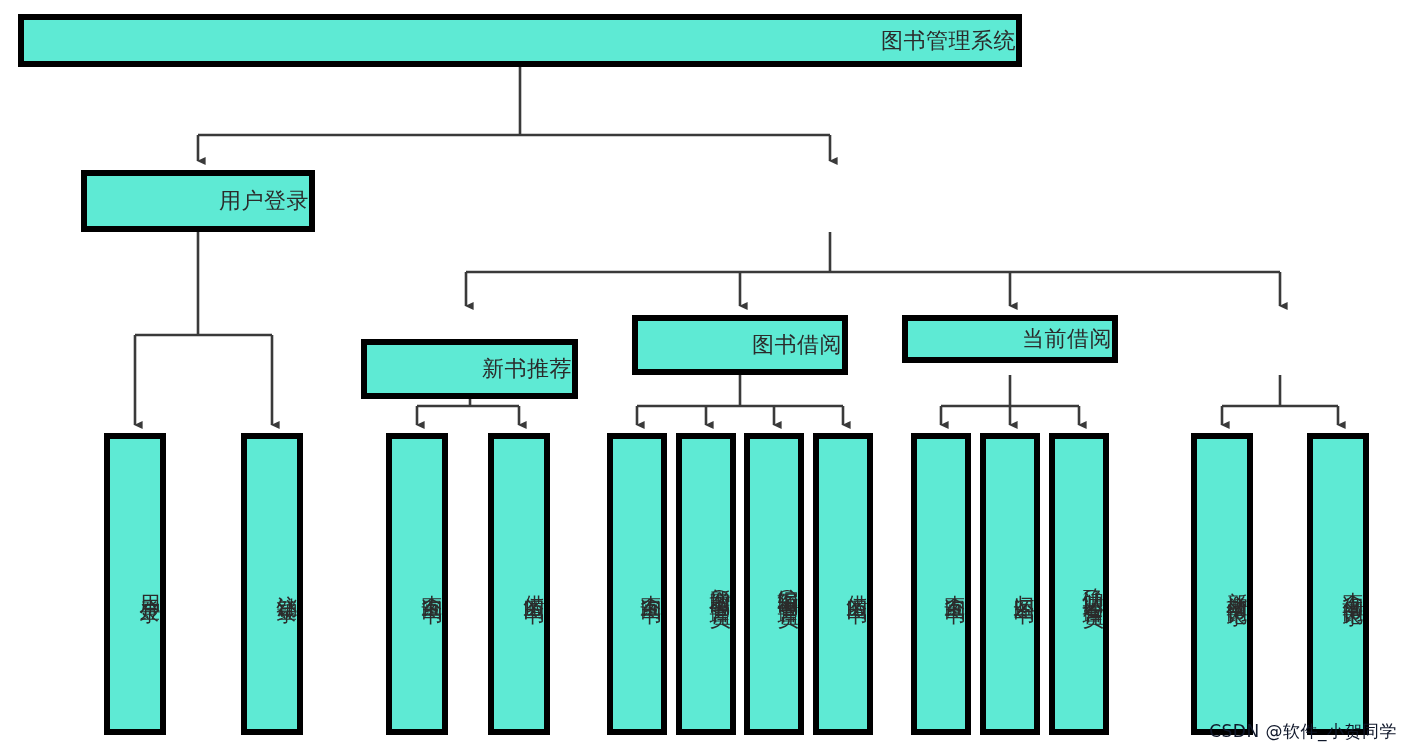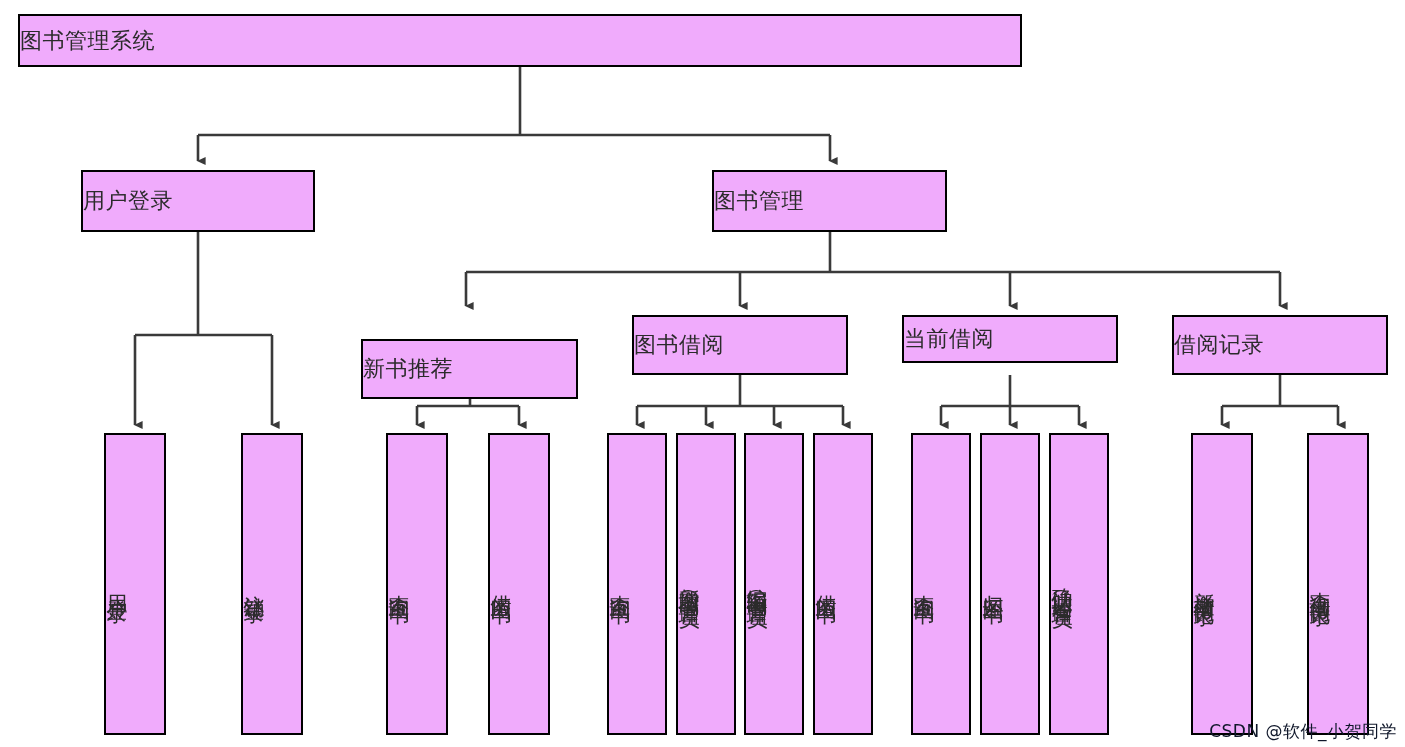--- a/index.html
+++ b/index.html
@@ -22,25 +22,25 @@
     position: absolute;
     left: 0;
     top: 0;
     width: 1405px;
     height: 747px;
     pointer-events: none;
   }
   .node {
     position: absolute;
     box-sizing: border-box;
-    background: #f0abfc;
-    border: 2px solid #000000;
+    background: #5eead4;
+    border: 6px solid #000000;
     display: flex;
     align-items: center;
-    justify-content: flex-start;
+    justify-content: flex-end;
     z-index: 2;
   }
   .node .label {
     color: #2b2b2b;
     font-size: 21px;
     line-height: 1.18;
     letter-spacing: 0.5px;
     text-align: center;
     white-space: nowrap;
   }
@@ -124,35 +124,29 @@
     </g>
   </svg>
 
   <div class="node root" style="left:18px; top:14px; width:1004px; height:53px;">
     <span class="label">图书管理系统</span>
   </div>
 
   <div class="node level2" style="left:81px; top:170px; width:234px; height:62px;">
     <span class="label">用户登录</span>
   </div>
-  <div class="node level2" style="left:712px; top:170px; width:235px; height:62px;">
-    <span class="label">图书管理</span>
-  </div>
 
   <div class="node level3" style="left:361px; top:315px; width:217px; height:60px;margin-top:24px;">
     <span class="label">新书推荐</span>
   </div>
   <div class="node level3" style="left:632px; top:315px; width:216px; height:60px;">
     <span class="label">图书借阅</span>
   </div>
   <div class="node level3" style="left:902px; top:315px; width:216px; height:48px;">
     <span class="label">当前借阅</span>
-  </div>
-  <div class="node level3" style="left:1172px; top:315px; width:216px; height:60px;">
-    <span class="label">借阅记录</span>
   </div>
 
   <div class="node leaf vertical" style="left:104px; top:433px; width:62px; height:302px;">
     <span class="label">用户登录</span>
   </div>
   <div class="node leaf vertical" style="left:241px; top:433px; width:62px; height:302px;">
     <span class="label">注销登录</span>
   </div>
 
   <div class="node leaf vertical" style="left:386px; top:433px; width:62px; height:302px;">

